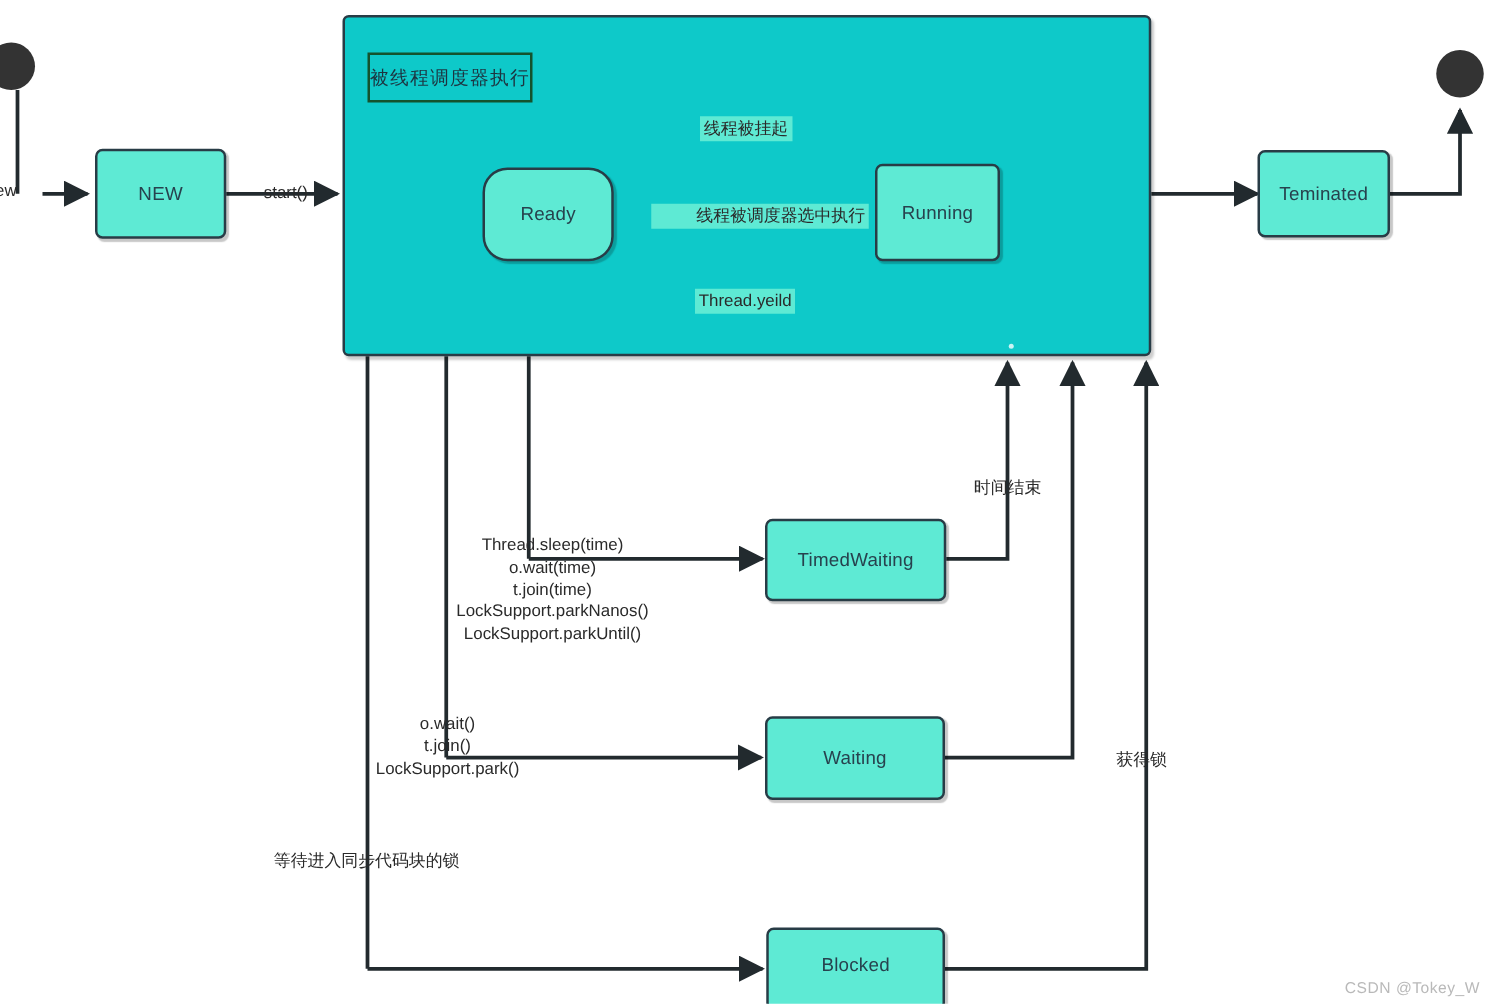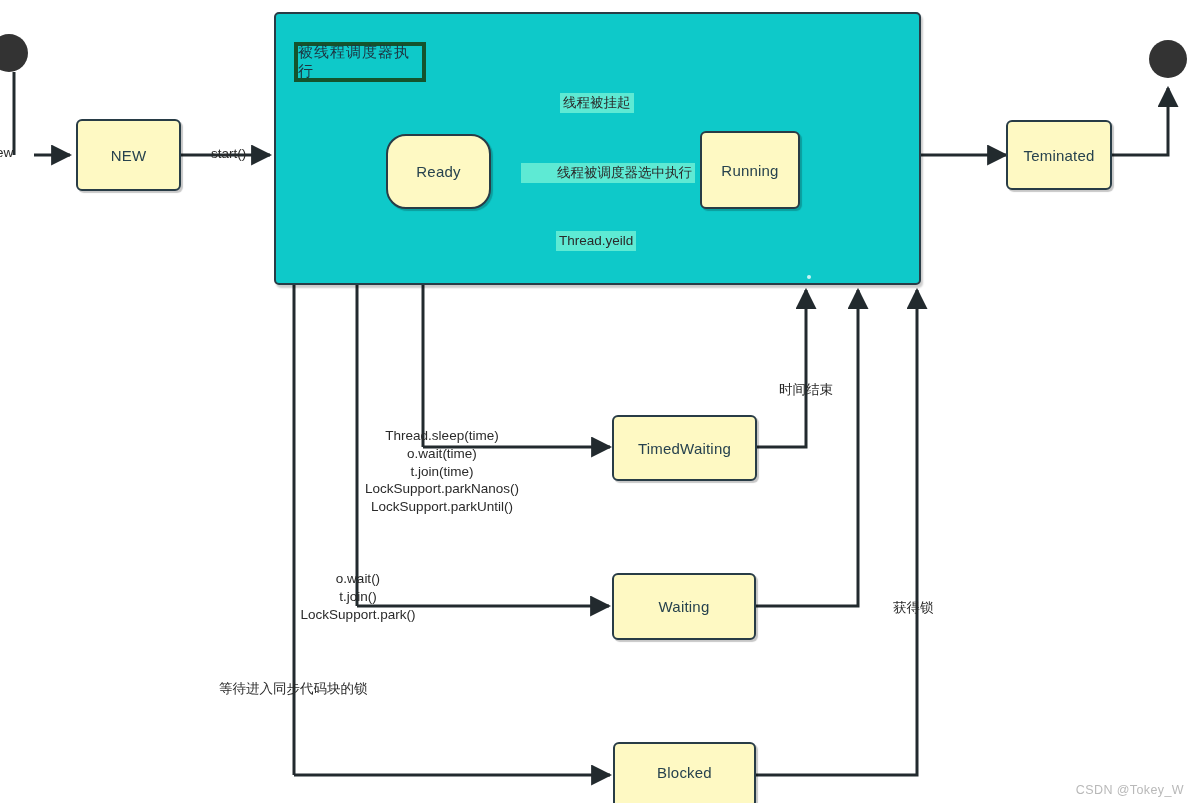--- a/index.html
+++ b/index.html
@@ -19,41 +19,41 @@
     width: 1192px; height: 803px;
   }
   svg#wires {
     position: absolute;
     left: 0; top: 0;
     width: 1192px; height: 803px;
     overflow: visible;
   }
   .node {
     position: absolute;
-    background: #fef9c3;
+    background: #5eead4;
     border: 2.5px solid #283c46;
     border-radius: 6px;
     display: flex;
     align-items: center;
     justify-content: center;
     color: #27424e;
     font-size: 15px;
     letter-spacing: 0.2px;
     box-shadow: 2px 2px 1px rgba(0,0,0,0.22);
   }
   .scheduler-panel {
     position: absolute;
     background: #0ec9c9;
     border: 2.5px solid #283c46;
     border-radius: 5px;
     box-shadow: 2px 3px 2px rgba(0,0,0,0.20);
   }
   .panel-tag {
     position: absolute;
-    border: 4px solid #14532d;
+    border: 2px solid #14532d;
     background: transparent;
     color: #1d3440;
     font-size: 15px;
     display: flex;
     align-items: center;
     justify-content: center;
     letter-spacing: 1px;
   }
   .edge-label {
     position: absolute;

